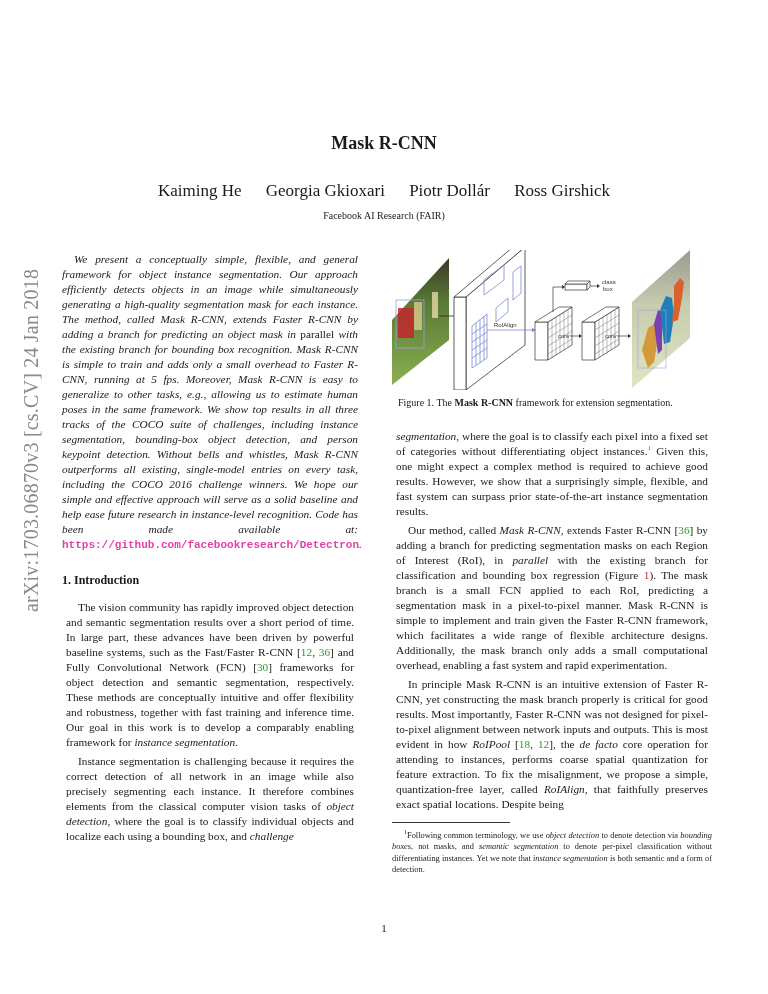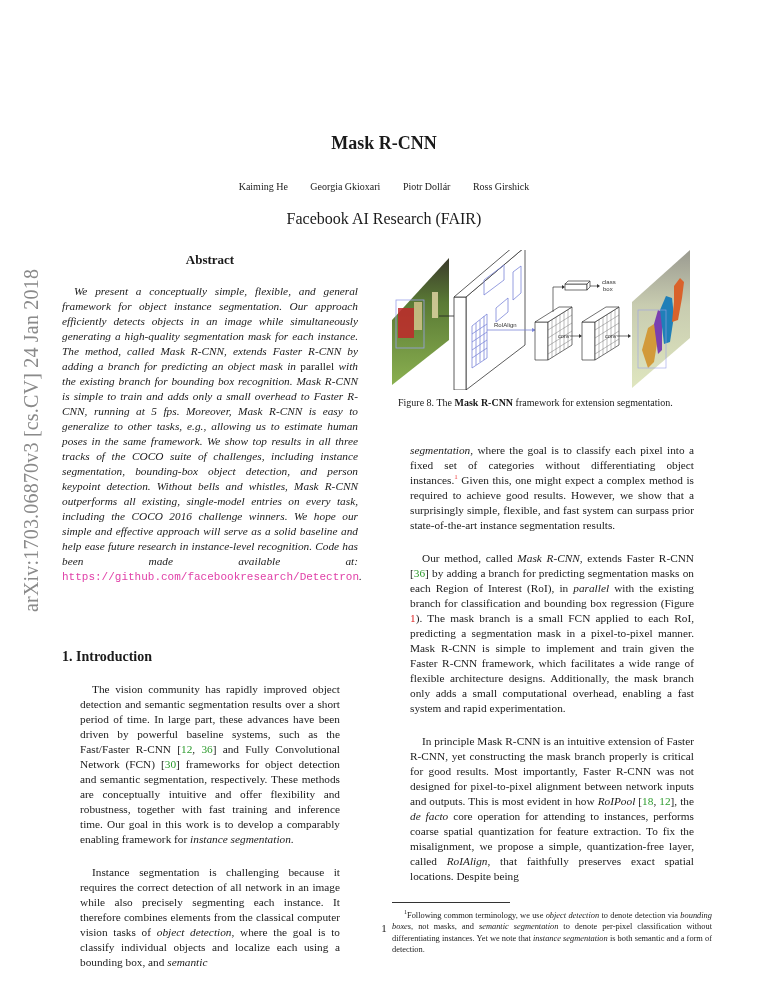--- a/index.html
+++ b/index.html
@@ -1,33 +1,33 @@
 <!DOCTYPE html>
 <html><head>
 <meta charset="utf-8">
 <style>
   html, body { margin: 0; padding: 0; background: #ffffff; }
   body { width: 768px; height: 994px; position: relative; overflow: hidden;
          font-family: "Liberation Serif", "DejaVu Serif", serif; color: #1a1a1a; }
   .title { position: absolute; top: 133px; left: 0; width: 768px; text-align: center;
            font-size: 18px; font-weight: bold; }
-  .authors { position: absolute; top: 181px; left: 0; width: 768px; text-align: center; font-size: 10px; }
+  .authors { position: absolute; top: 181px; left: 0; width: 768px; text-align: center; font-size: 17px; }
   .authors span { margin: 0 10px; }
-  .affil { position: absolute; top: 210px; left: 0; width: 768px; text-align: center; font-size: 16px; }
+  .affil { position: absolute; top: 210px; left: 0; width: 768px; text-align: center; font-size: 10px; }
   .arxiv { position: absolute; left: 20px; top: 612px; transform-origin: 0 0; transform: rotate(-90deg);
            font-size: 20px; color: #8a8a8a; white-space: nowrap; letter-spacing: 0.2px; }
   .col { position: absolute; font-size: 11.3px; line-height: 15px; text-align: justify; }
   .col.left { left: 62px; top: 252px; width: 296px; }
   .col.right { left: 392px; top: 425px; width: 320px; }
   .abs-head { text-align: center; font-weight: bold; font-size: 13px; margin: 0 0 17px 0; }
   .abstract { font-style: italic; text-indent: 12px; margin: 0; }
   .abstract .up { font-style: normal; }
-  .code { font-family: "Liberation Mono", "DejaVu Sans Mono", monospace; color: #e040a8; font-style: normal; font-size: 11px; }
-  .sec { font-weight: bold; font-size: 14px; margin: 64px 0 12px 0; }
-  p { margin: 18px; text-indent: 12px; }
+  .code { font-family: "Liberation Mono", "DejaVu Sans Mono", monospace; color: #e040a8; font-style: normal; font-size: 11px; font-weight: bold; }
+  .sec { font-weight: bold; font-size: 12px; margin: 20px 0 12px 0; }
+  p { margin: 4px; text-indent: 12px; }
   .cite { color: #2b9a2b; }
   .ref { color: #d22; }
   .fnmark { color: #e33; font-size: 7px; vertical-align: super; line-height: 0; }
   .figure { position: absolute; left: 392px; top: 250px; width: 325px; height: 140px; }
   .caption { position: absolute; left: 398px; top: 397px; width: 320px; font-size: 10px; white-space: nowrap; }
   .footrule { width: 118px; border-top: 1px solid #333; margin: 10px 0 4px 0; }
   .footnote { font-size: 8.4px; line-height: 11.5px; text-indent: 12px; text-align: justify; }
   .footnote sup { font-size: 6px; }
   .pagenum { position: absolute; top: 922px; left: 0; width: 768px; text-align: center; font-size: 11px; }
 </style>
@@ -39,26 +39,25 @@
   <span>Kaiming He</span>
   <span>Georgia Gkioxari</span>
   <span>Piotr Dollár</span>
   <span>Ross Girshick</span>
 </div>
 <div class="affil">Facebook AI Research (FAIR)</div>
 
 <div class="arxiv">arXiv:1703.06870v3  [cs.CV]  24 Jan 2018</div>
 
 <div class="col left">
-  <div class="abs-head">Abstract</div>
   <p class="abstract"><span>We present a conceptually simple, flexible, and general framework for object instance segmentation. Our approach efficiently detects objects in an image while simultaneously generating a high-quality segmentation mask for each instance. The method, called Mask R-CNN, extends Faster R-CNN by adding a branch for predicting an object mask in </span><span class="up">parallel</span><span> with the existing branch for bounding box recognition. Mask R-CNN is simple to train and adds only a small overhead to Faster R-CNN, running at 5 fps. Moreover, Mask R-CNN is easy to generalize to other tasks, e.g., allowing us to estimate human poses in the same framework. We show top results in all three tracks of the COCO suite of challenges, including instance segmentation, bounding-box object detection, and person keypoint detection. Without bells and whistles, Mask R-CNN outperforms all existing, single-model entries on every task, including the COCO 2016 challenge winners. We hope our simple and effective approach will serve as a solid baseline and help ease future research in instance-level recognition. Code has been made available at: </span><span class="code">https://github.com/facebookresearch/Detectron</span><span>.</span></p>
 
   <div class="sec">1. Introduction</div>
   <p><span>The vision community has rapidly improved object detection and semantic segmentation results over a short period of time. In large part, these advances have been driven by powerful baseline systems, such as the Fast/Faster R-CNN [</span><a class="cite">12</a><span>, </span><a class="cite">36</a><span>] and Fully Convolutional Network (FCN) [</span><a class="cite">30</a><span>] frameworks for object detection and semantic segmentation, respectively. These methods are conceptually intuitive and offer flexibility and robustness, together with fast training and inference time. Our goal in this work is to develop a comparably enabling framework for </span><em>instance segmentation</em><span>.</span></p>
-  <p><span>Instance segmentation is challenging because it requires the correct detection of all network in an image while also precisely segmenting each instance. It therefore combines elements from the classical computer vision tasks of </span><em>object detection</em><span>, where the goal is to classify individual objects and localize each using a bounding box, and </span><em>semantic</em></p>
+  <p><span>Instance segmentation is challenging because it requires the correct detection of all network in an image while also precisely segmenting each instance. It therefore combines elements from the classical computer vision tasks of </span><em>object detection</em><span>, where the goal is to classify individual objects and localize each using a bounding box, and </span><em>challenge</em></p>
 </div>
 
 <div class="figure">
   <svg width="325" height="140" viewBox="0 0 325 140" xmlns="http://www.w3.org/2000/svg">
     <defs>
       <linearGradient id="photo" x1="0" y1="0" x2="0" y2="1">
         <stop offset="0" stop-color="#3a3a2a"></stop>
           <stop offset="0.35" stop-color="#5a7a35"></stop>
           <stop offset="1" stop-color="#8ab050"></stop>
       </linearGradient>
@@ -157,21 +156,21 @@
     <g>
       <polygon points="240,52 298,0 298,88 240,138" fill="url(#segbg)"></polygon>
       <path d="M250,100 L256,78 L262,74 L266,88 L262,112 L256,118 Z" fill="#d29a3a"></path>
       <path d="M262,74 L266,60 L270,62 L270,100 L266,104 Z" fill="#7a3fb0"></path>
       <path d="M268,60 L274,46 L280,48 L282,66 L278,92 L272,94 Z" fill="#1f7fb8"></path>
       <path d="M282,36 L288,28 L292,32 L290,48 L286,70 L280,72 L282,52 Z" fill="#d9622b"></path>
       <rect x="246" y="60" width="28" height="58" fill="none" stroke="#9aa0e8" stroke-width="0.6"></rect>
     </g>
   </svg>
 </div>
-<div class="caption"><span>Figure 8. The </span><b>Mask R-CNN</b><span> framework for extension segmentation.</span></div>
+<div class="caption"><span>Figure 1. The </span><b>Mask R-CNN</b><span> framework for extension segmentation.</span></div>
 
 <div class="col right">
   <p style="text-indent:0"><em>segmentation</em><span>, where the goal is to classify each pixel into a fixed set of categories without differentiating object instances.</span><a class="fnmark">1</a><span> Given this, one might expect a complex method is required to achieve good results. However, we show that a surprisingly simple, flexible, and fast system can surpass prior state-of-the-art instance segmentation results.</span></p>
   <p><span>Our method, called </span><em>Mask R-CNN</em><span>, extends Faster R-CNN [</span><a class="cite">36</a><span>] by adding a branch for predicting segmentation masks on each Region of Interest (RoI), in </span><em>parallel</em><span> with the existing branch for classification and bounding box regression (Figure </span><a class="ref">1</a><span>). The mask branch is a small FCN applied to each RoI, predicting a segmentation mask in a pixel-to-pixel manner. Mask R-CNN is simple to implement and train given the Faster R-CNN framework, which facilitates a wide range of flexible architecture designs. Additionally, the mask branch only adds a small computational overhead, enabling a fast system and rapid experimentation.</span></p>
   <p><span>In principle Mask R-CNN is an intuitive extension of Faster R-CNN, yet constructing the mask branch properly is critical for good results. Most importantly, Faster R-CNN was not designed for pixel-to-pixel alignment between network inputs and outputs. This is most evident in how </span><em>RoIPool</em><span> [</span><a class="cite">18</a><span>, </span><a class="cite">12</a><span>], the </span><em>de facto</em><span> core operation for attending to instances, performs coarse spatial quantization for feature extraction. To fix the misalignment, we propose a simple, quantization-free layer, called </span><em>RoIAlign</em><span>, that faithfully preserves exact spatial locations. Despite being</span></p>
   <div class="footrule"></div>
   <div class="footnote"><sup>1</sup><span>Following common terminology, we use </span><em>object detection</em><span> to denote detection via </span><em>bounding boxes</em><span>, not masks, and </span><em>semantic segmentation</em><span> to denote per-pixel classification without differentiating instances. Yet we note that </span><em>instance segmentation</em><span> is both semantic and a form of detection.</span></div>
 </div>
 
 <div class="pagenum">1</div>

